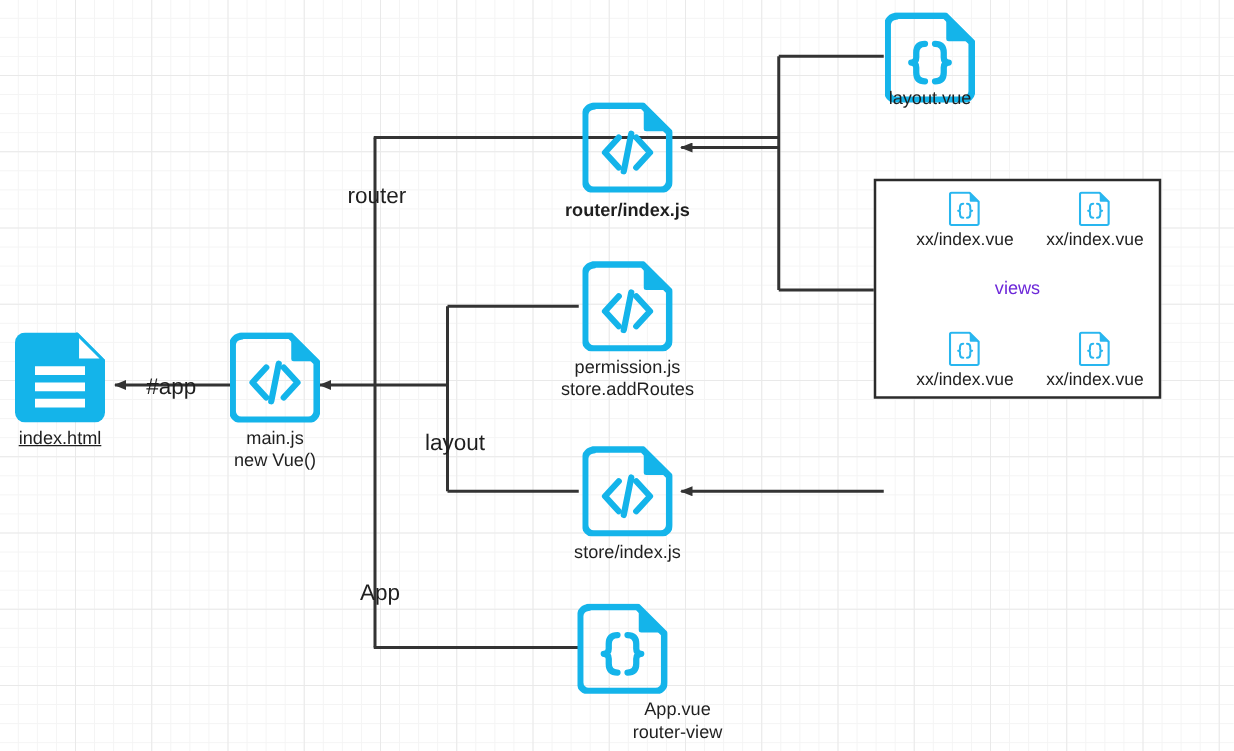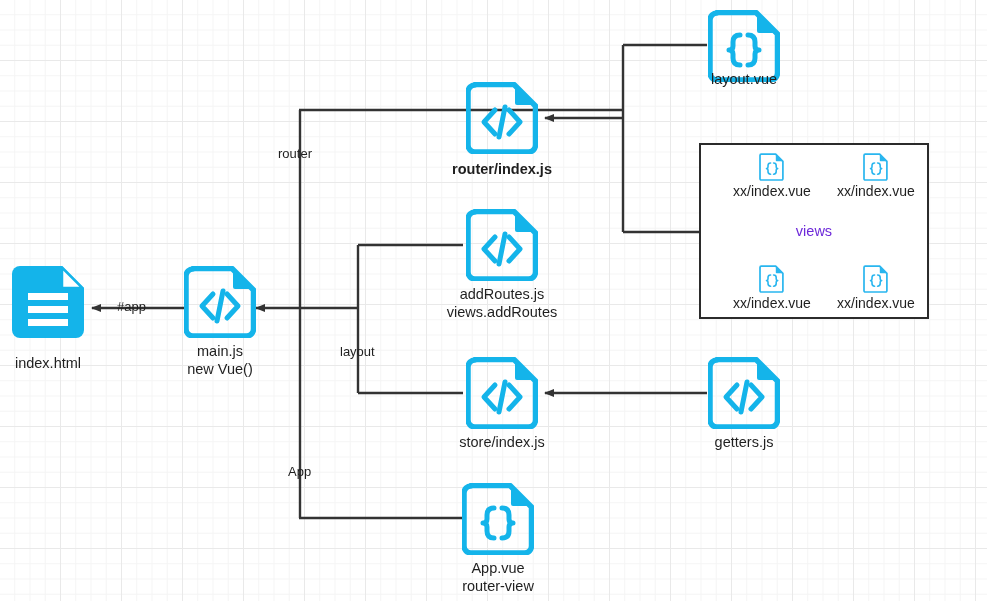--- a/index.html
+++ b/index.html
@@ -57,21 +57,21 @@
   .vnode .vglyph{position:absolute;left:50%;top:0;transform:translateX(-50%);}
   .vnode .vcap{
     position:absolute;top:30px;left:50%;
     transform:translateX(-50%);
     white-space:nowrap;
     font-size:14px;
     color:#1f1f1f;
   }
   .edge-label{
     position:absolute;
-    font-size:13px;
+    font-size:18px;
     color:#1f1f1f;
     white-space:nowrap;
     background:transparent;
   }
 </style>
 </head>
 <body>
 
 <div id="canvas">
 
@@ -127,21 +127,21 @@
     <span class="glyph">
       <svg width="72" height="72" viewBox="0 0 72 72">
         <path d="M8,0 h42 l22,22 v42 a8,8 0 0 1 -8,8 h-56 a8,8 0 0 1 -8,-8 v-56 a8,8 0 0 1 8,-8 z" fill="#14b4ea"></path>
         <path d="M50,0 l22,22 h-22 z" fill="#ffffff"></path>
         <path d="M50,1.5 L70.5,22 L50,22 z" fill="#ffffff" stroke="#14b4ea" stroke-width="2.5"></path>
         <rect x="16" y="27" width="40" height="7" fill="#ffffff"></rect>
         <rect x="16" y="40" width="40" height="7" fill="#ffffff"></rect>
         <rect x="16" y="53" width="40" height="7" fill="#ffffff"></rect>
       </svg>
     </span>
-    <div class="caption" style="top:88px;">
+    <div class="caption" style="top:76px;text-decoration:underline;">
       <span>index.html</span>
     </div>
   </div>
 
   <div class="node" style="left:184px;top:266px;width:72px;height:118px;">
     <span class="glyph">
       <svg width="72" height="72" viewBox="0 0 72 72">
         <path d="M9,2.5 h39 l21.5,21.5 v39 a7,7 0 0 1 -7,7 h-53.5 a7,7 0 0 1 -7,-7 v-53 a7,7 0 0 1 7,-7 z" fill="none" stroke="#14b4ea" stroke-width="5.5" stroke-linejoin="round"></path>
         <path d="M49,3 L69,23 L51,23 a2,2 0 0 1 -2,-2 z" fill="#14b4ea"></path>
         <path d="M29,28 L18,40 L29,52" fill="none" stroke="#14b4ea" stroke-width="5" stroke-linecap="round" stroke-linejoin="round"></path>
@@ -188,65 +188,51 @@
     <span class="glyph">
       <svg width="72" height="72" viewBox="0 0 72 72">
         <path d="M9,2.5 h39 l21.5,21.5 v39 a7,7 0 0 1 -7,7 h-53.5 a7,7 0 0 1 -7,-7 v-53 a7,7 0 0 1 7,-7 z" fill="none" stroke="#14b4ea" stroke-width="5.5" stroke-linejoin="round"></path>
         <path d="M49,3 L69,23 L51,23 a2,2 0 0 1 -2,-2 z" fill="#14b4ea"></path>
         <path d="M29,28 L18,40 L29,52" fill="none" stroke="#14b4ea" stroke-width="5" stroke-linecap="round" stroke-linejoin="round"></path>
         <path d="M43,28 L54,40 L43,52" fill="none" stroke="#14b4ea" stroke-width="5" stroke-linecap="round" stroke-linejoin="round"></path>
         <path d="M39,25 L33,55" fill="none" stroke="#14b4ea" stroke-width="5" stroke-linecap="round"></path>
       </svg>
     </span>
     <div class="caption" style="top:76px;">
-      <span>addRoutes.js</span>
-      <span>views.addRoutes</span>
+      <span>permission.js</span>
+      <span>store.addRoutes</span>
     </div>
   </div>
 
   <div class="node" style="left:466px;top:357px;width:72px;height:100px;">
     <span class="glyph">
       <svg width="72" height="72" viewBox="0 0 72 72">
         <path d="M9,2.5 h39 l21.5,21.5 v39 a7,7 0 0 1 -7,7 h-53.5 a7,7 0 0 1 -7,-7 v-53 a7,7 0 0 1 7,-7 z" fill="none" stroke="#14b4ea" stroke-width="5.5" stroke-linejoin="round"></path>
         <path d="M49,3 L69,23 L51,23 a2,2 0 0 1 -2,-2 z" fill="#14b4ea"></path>
         <path d="M29,28 L18,40 L29,52" fill="none" stroke="#14b4ea" stroke-width="5" stroke-linecap="round" stroke-linejoin="round"></path>
         <path d="M43,28 L54,40 L43,52" fill="none" stroke="#14b4ea" stroke-width="5" stroke-linecap="round" stroke-linejoin="round"></path>
         <path d="M39,25 L33,55" fill="none" stroke="#14b4ea" stroke-width="5" stroke-linecap="round"></path>
       </svg>
     </span>
     <div class="caption" style="top:76px;text-align:right;">
       <span>store/index.js</span>
     </div>
   </div>
 
-  <div class="node" style="left:708px;top:357px;width:72px;height:100px;">
-    <span class="glyph">
-      <svg width="72" height="72" viewBox="0 0 72 72">
-        <path d="M9,2.5 h39 l21.5,21.5 v39 a7,7 0 0 1 -7,7 h-53.5 a7,7 0 0 1 -7,-7 v-53 a7,7 0 0 1 7,-7 z" fill="none" stroke="#14b4ea" stroke-width="5.5" stroke-linejoin="round"></path>
-        <path d="M49,3 L69,23 L51,23 a2,2 0 0 1 -2,-2 z" fill="#14b4ea"></path>
-        <path d="M29,28 L18,40 L29,52" fill="none" stroke="#14b4ea" stroke-width="5" stroke-linecap="round" stroke-linejoin="round"></path>
-        <path d="M43,28 L54,40 L43,52" fill="none" stroke="#14b4ea" stroke-width="5" stroke-linecap="round" stroke-linejoin="round"></path>
-        <path d="M39,25 L33,55" fill="none" stroke="#14b4ea" stroke-width="5" stroke-linecap="round"></path>
-      </svg>
-    </span>
-    <div class="caption" style="top:76px;">
-      <span>getters.js</span>
-    </div>
-  </div>
 
   <div class="node" style="left:462px;top:483px;width:72px;height:118px;">
     <span class="glyph">
       <svg width="72" height="72" viewBox="0 0 72 72">
         <path d="M9,2.5 h39 l21.5,21.5 v39 a7,7 0 0 1 -7,7 h-53.5 a7,7 0 0 1 -7,-7 v-53 a7,7 0 0 1 7,-7 z" fill="none" stroke="#14b4ea" stroke-width="5.5" stroke-linejoin="round"></path>
         <path d="M49,3 L69,23 L51,23 a2,2 0 0 1 -2,-2 z" fill="#14b4ea"></path>
         <path d="M32,25 q-7,0 -7,7 v4 q0,4 -4,4 q4,0 4,4 v4 q0,7 7,7" fill="none" stroke="#14b4ea" stroke-width="5" stroke-linecap="round" stroke-linejoin="round"></path>
         <path d="M40,25 q7,0 7,7 v4 q0,4 4,4 q-4,0 -4,4 v4 q0,7 -7,7" fill="none" stroke="#14b4ea" stroke-width="5" stroke-linecap="round" stroke-linejoin="round"></path>
       </svg>
     </span>
-    <div class="caption" style="top:76px;">
+    <div class="caption" style="top:76px;margin-left:44px;">
       <span>App.vue</span>
       <span>router-view</span>
     </div>
   </div>
 
   <div class="viewsbox" style="left:699px;top:143px;width:230px;height:176px;">
 
     <div class="vtitle">views</div>
 
     <div class="vnode" style="left:16px;top:8px;width:110px;height:52px;">

